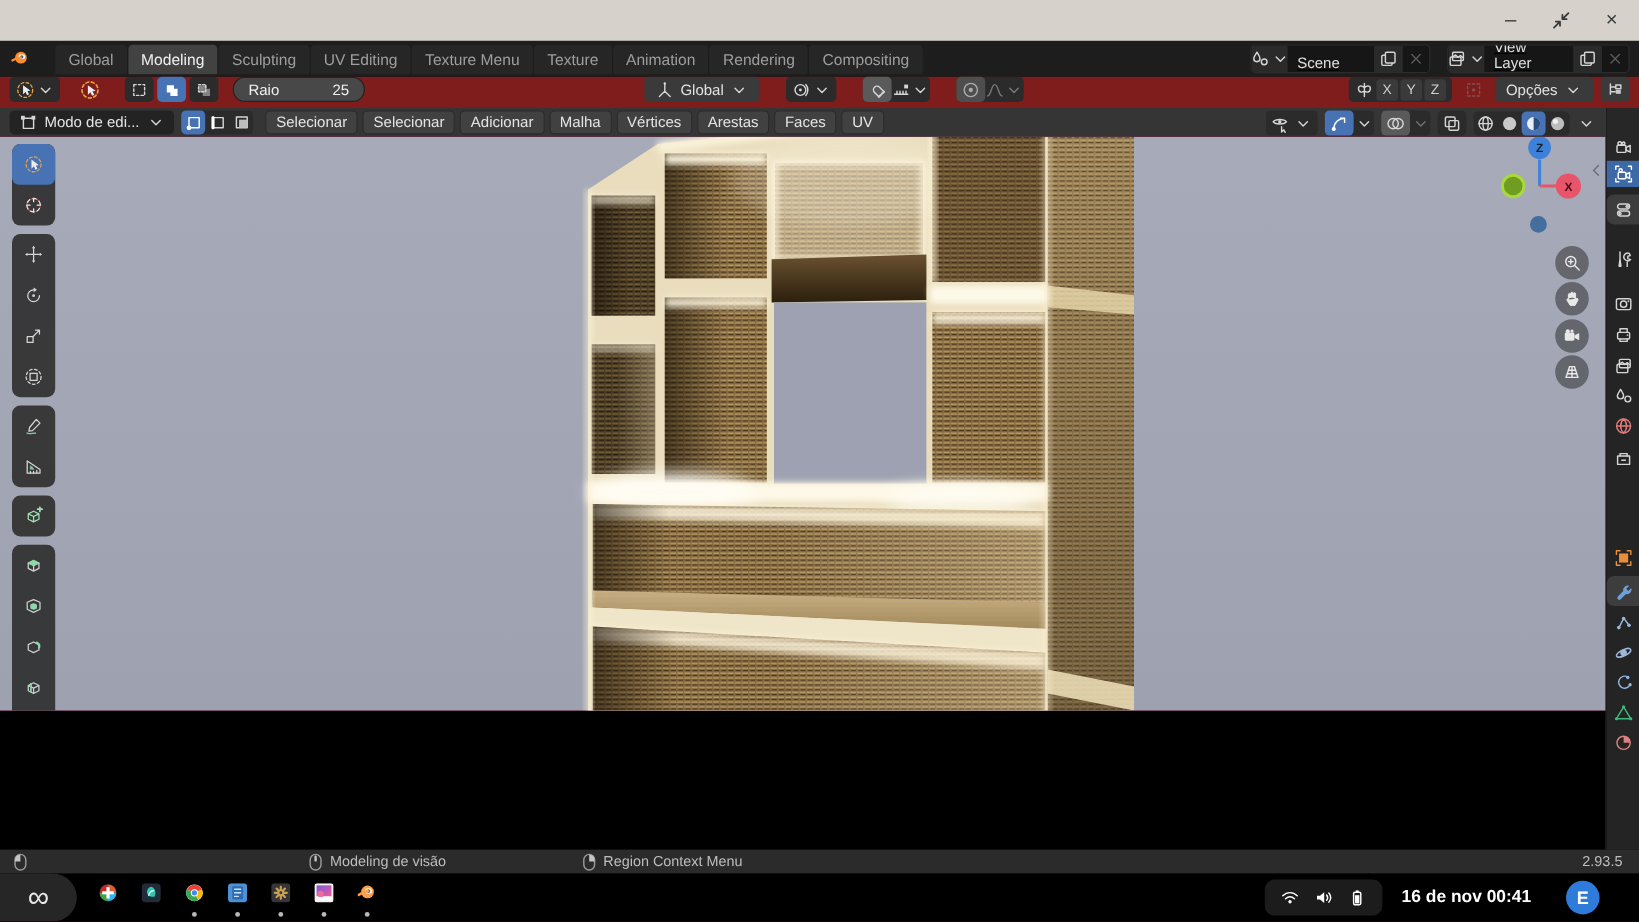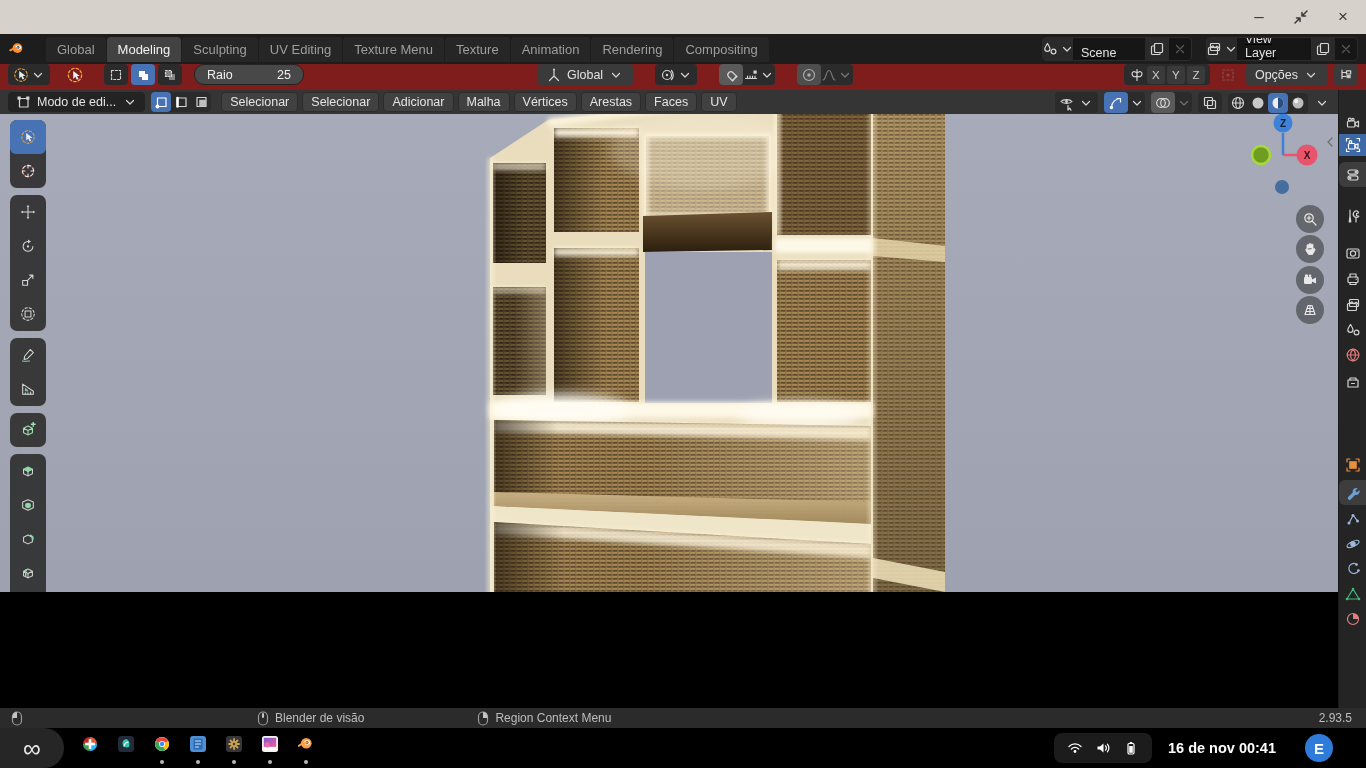--- a/index.html
+++ b/index.html
@@ -989,21 +989,21 @@
           </svg>
         </span>
       </div>
       <div class="hint" style="margin-left: 230px;">
         <span class="ico">
           <svg viewBox="0 0 16 16" width="16" height="16" fill="none" stroke="#d5d5d5" stroke-width="1.2" stroke-linecap="round" stroke-linejoin="round">
             <rect x="4.5" y="2" width="9" height="13" rx="4.5" stroke="#9a9a9a"></rect>
             <rect x="8" y="3" width="2" height="5" rx="1" fill="#c4c4c4" stroke="none"></rect>
           </svg>
         </span>
-        <span>Blender de visão</span>
+        <span>Modeling de visão</span>
       </div>
       <div class="hint" style="margin-left: 110px;">
         <span class="ico">
           <svg viewBox="0 0 16 16" width="16" height="16" fill="none" stroke="#d5d5d5" stroke-width="1.2" stroke-linecap="round" stroke-linejoin="round">
             <rect x="4.5" y="2" width="9" height="13" rx="4.5" stroke="#9a9a9a"></rect>
             <path d="M9 2 a4.5 4.5 0 0 1 4.5 4.5 V8 H9 Z" fill="#c4c4c4" stroke="none"></path>
           </svg>
         </span>
         <span>Region Context Menu</span>
       </div>

